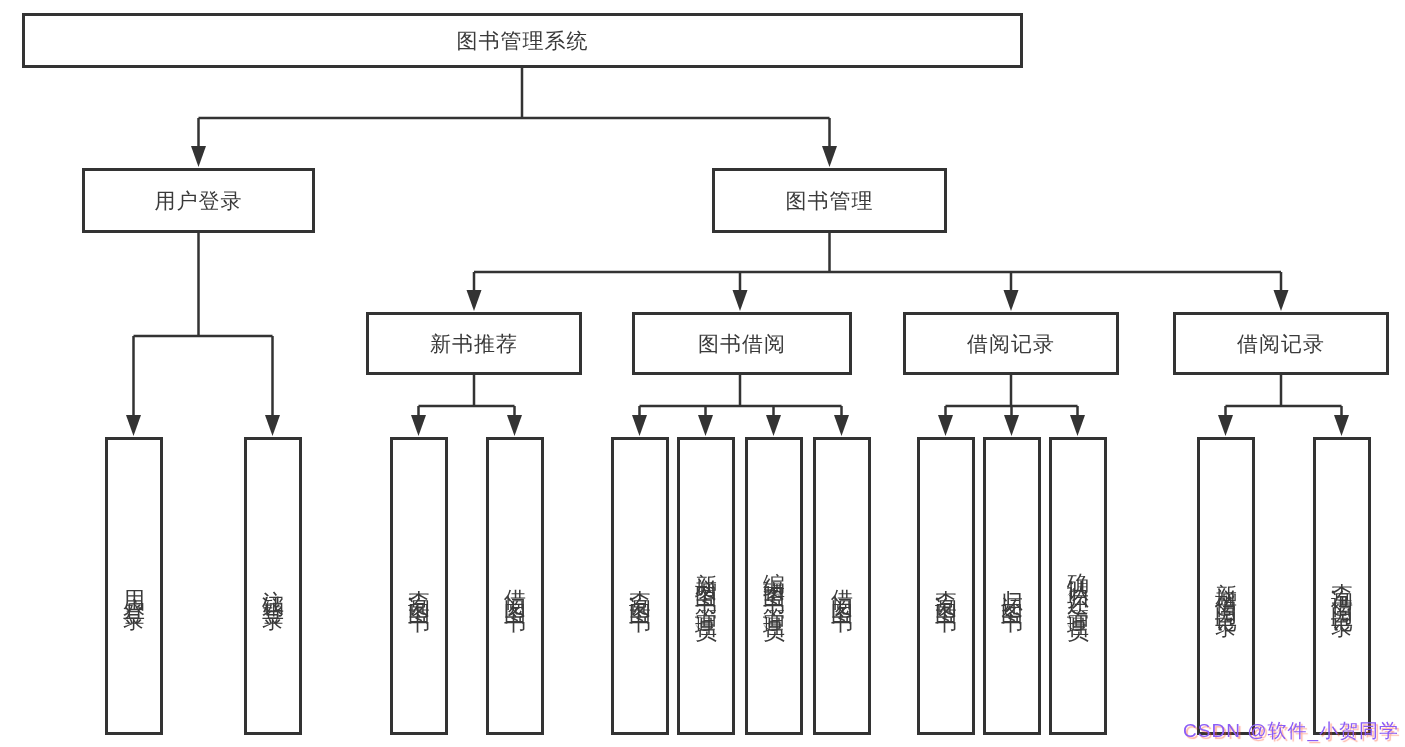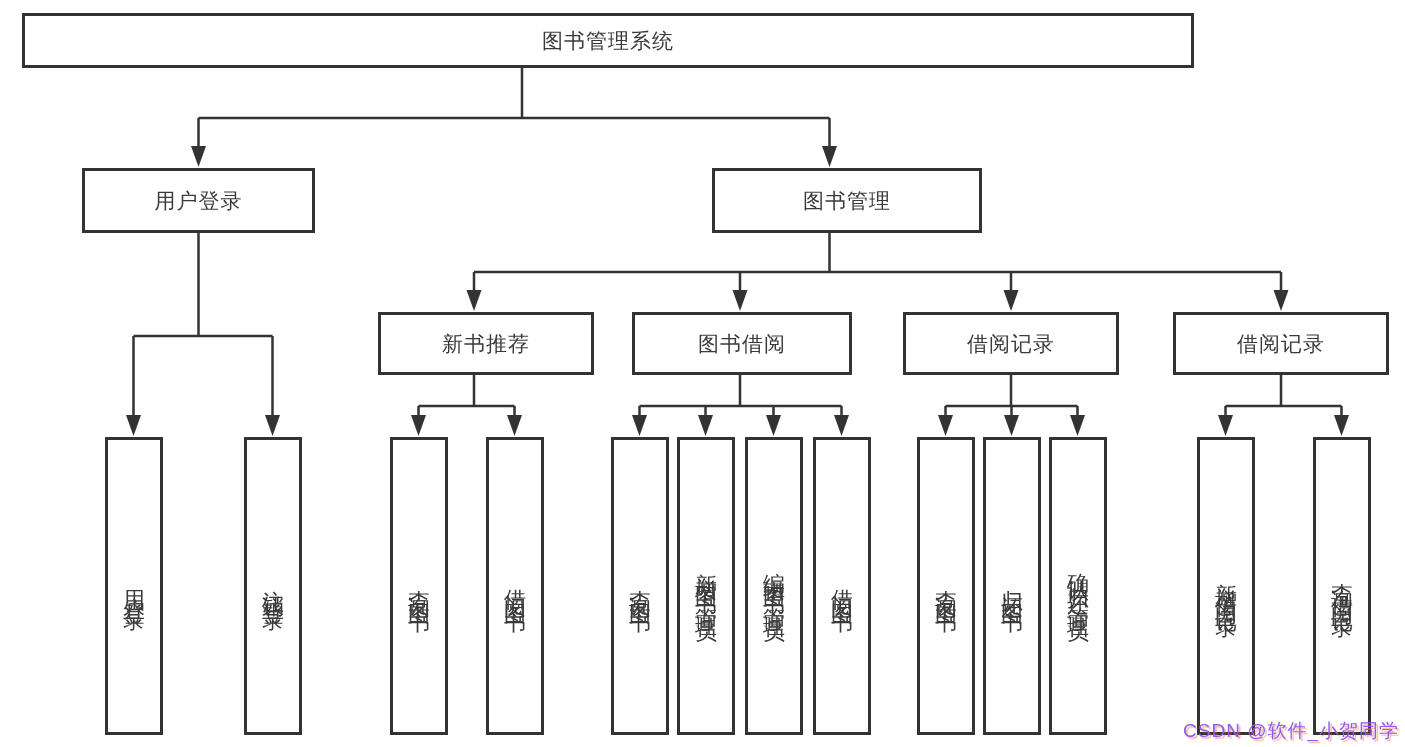--- a/index.html
+++ b/index.html
@@ -92,26 +92,26 @@
       <polygon points="773.5,436 766,415 781,415"></polygon>
       <polygon points="841.5,436 834,415 849,415"></polygon>
       <polygon points="945.5,436 938,415 953,415"></polygon>
       <polygon points="1011.5,436 1004,415 1019,415"></polygon>
       <polygon points="1077.5,436 1070,415 1085,415"></polygon>
       <polygon points="1225.5,436 1218,415 1233,415"></polygon>
       <polygon points="1341.5,436 1334,415 1349,415"></polygon>
     </g>
   </svg>
 
-  <div class="box" style="left:22px;top:13px;width:1172px;height:55px;">图书管理系统</div>
+  <div class="box" style="left:22px;top:13px;width:1001px;height:55px;">图书管理系统</div>
 
   <div class="box" style="left:82px;top:168px;width:233px;height:65px;">用户登录</div>
-  <div class="box" style="left:712px;top:168px;width:270px;height:65px;">图书管理</div>
+  <div class="box" style="left:712px;top:168px;width:235px;height:65px;">图书管理</div>
 
-  <div class="box" style="left:378px;top:312px;width:216px;height:63px;">新书推荐</div>
+  <div class="box" style="left:366px;top:312px;width:216px;height:63px;">新书推荐</div>
   <div class="box" style="left:632px;top:312px;width:220px;height:63px;">图书借阅</div>
   <div class="box" style="left:903px;top:312px;width:216px;height:63px;">借阅记录</div>
   <div class="box" style="left:1173px;top:312px;width:216px;height:63px;">借阅记录</div>
 
   <div class="vbox" style="left:105px;top:437px;width:58px;height:298px;">
     <span class="vtext">用户登录</span>
   </div>
   <div class="vbox" style="left:244px;top:437px;width:58px;height:298px;">
     <span class="vtext">注销登录</span>
   </div>

